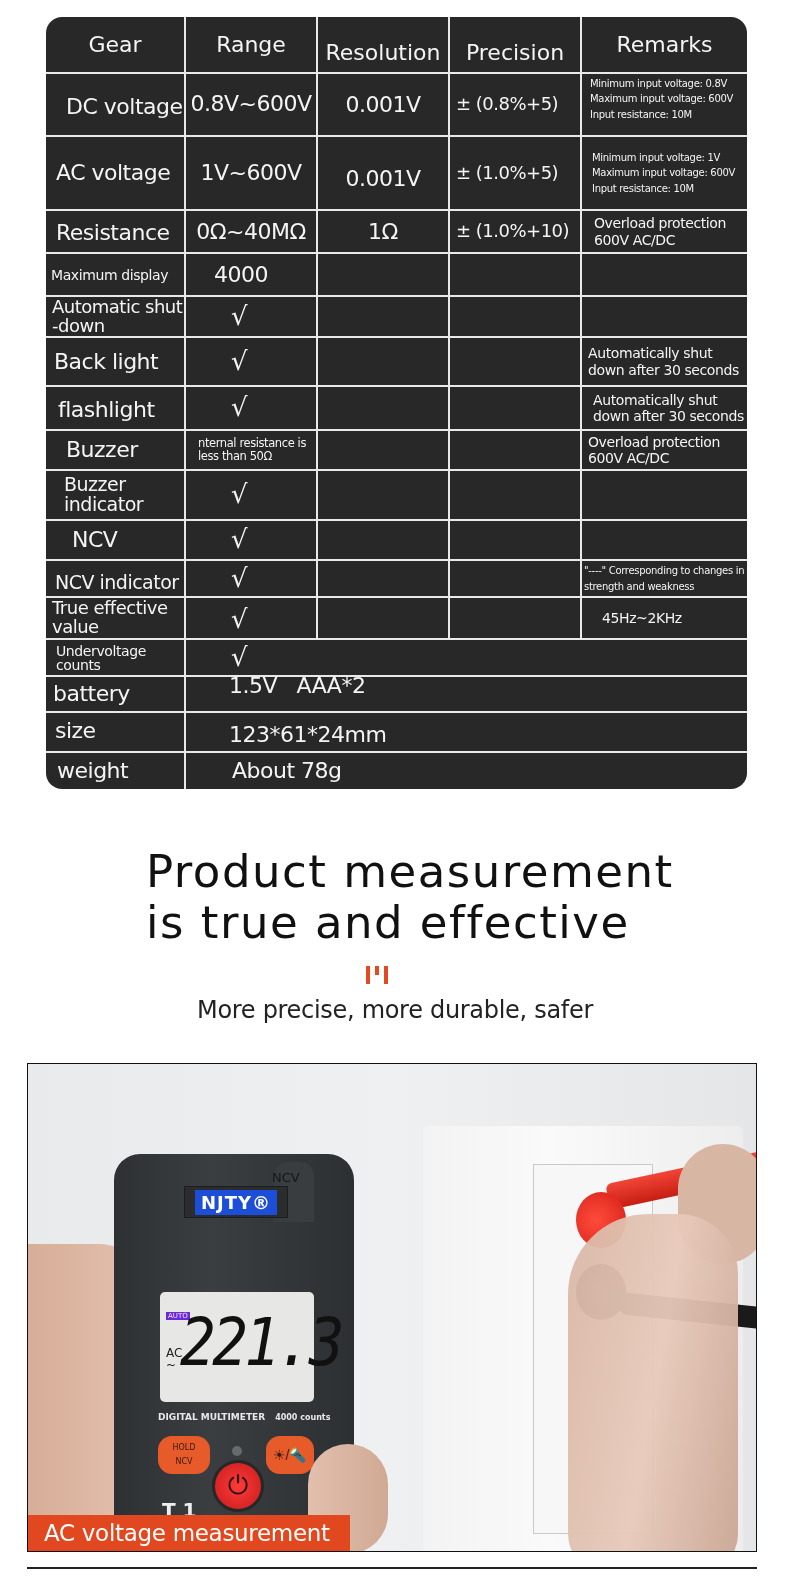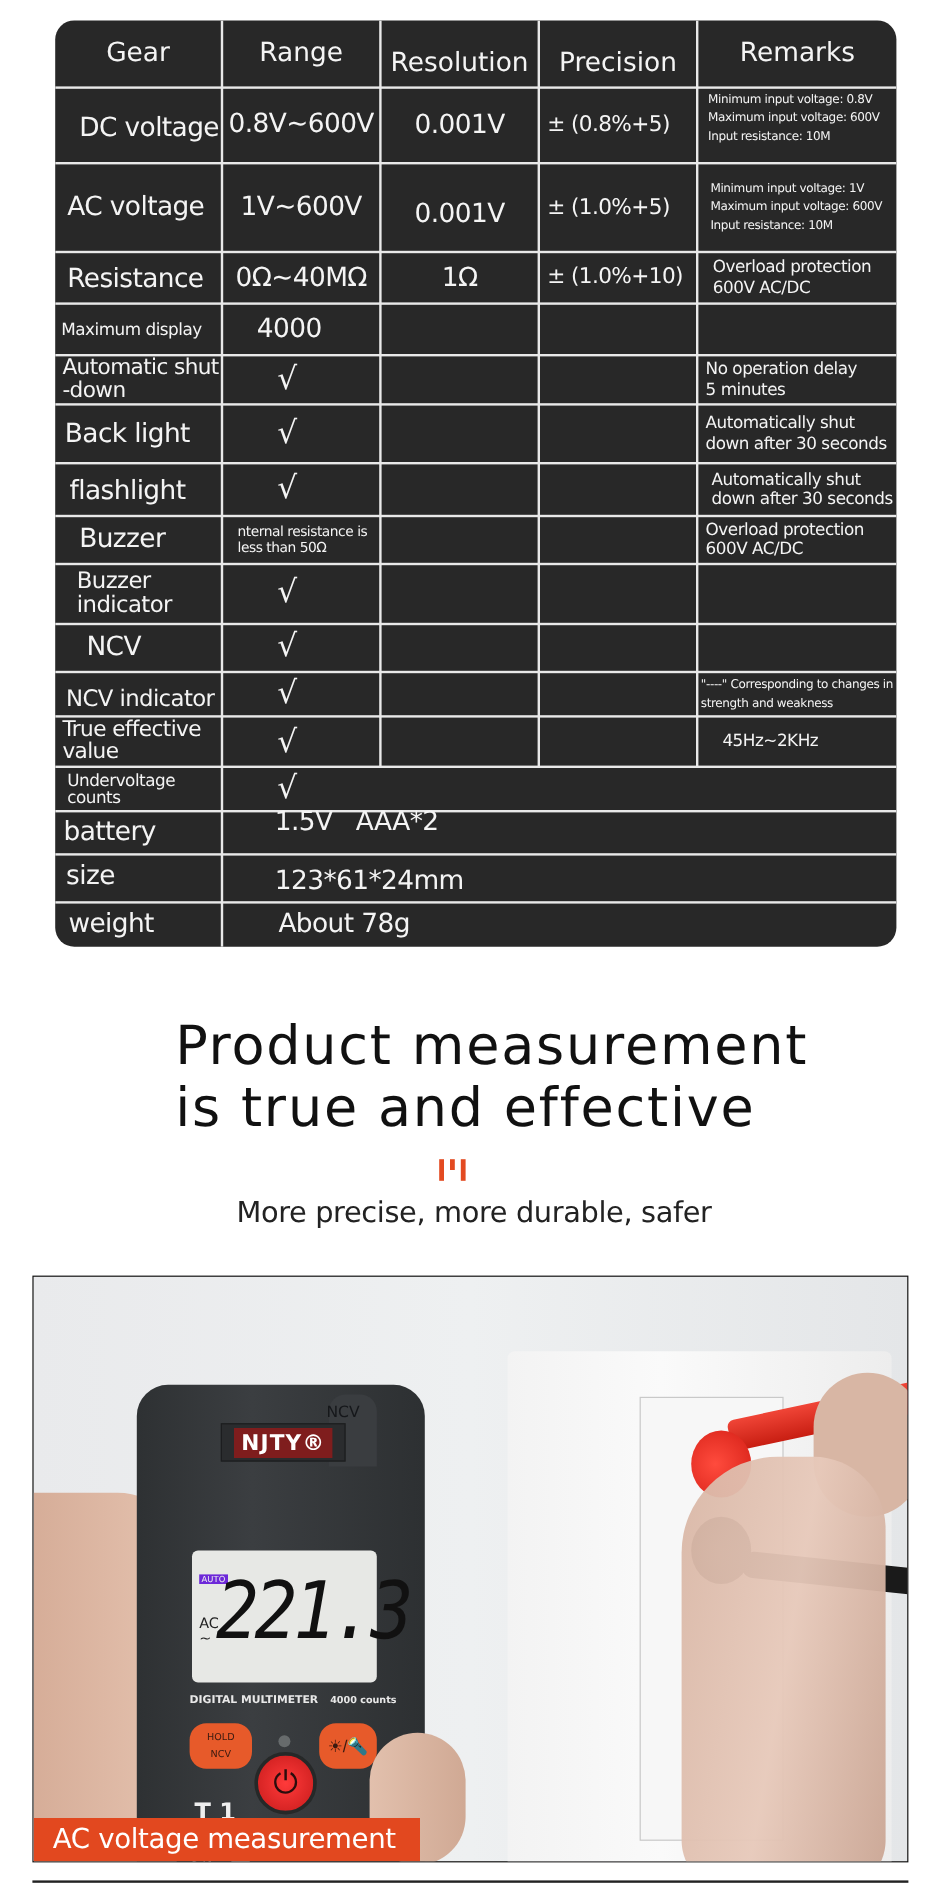--- a/index.html
+++ b/index.html
@@ -68,21 +68,21 @@
   .hand-left-thumb { position: absolute; left: 280px; top: 380px; width: 80px; height: 110px;
     background: linear-gradient(90deg, #e2c0ad, #d0a994); border-radius: 40px; }
 
   .meter { position: absolute; left: 86px; top: 90px; width: 240px; height: 420px;
     background: linear-gradient(90deg, #2e3133, #3b3e41 40%, #2d3032); border-radius: 26px 26px 18px 18px; }
   .meter-ncv-nub { position: absolute; left: 160px; top: 8px; width: 40px; height: 60px;
     background: #3a3d40; border-radius: 14px 14px 0 0; }
   .meter-ncv-label { position: absolute; left: 158px; top: 16px; font-size: 13px; color: #15171a; font-family: "DejaVu Sans", sans-serif; }
   .brand-plate { position: absolute; left: 70px; top: 32px; width: 104px; height: 32px; background: #2a2c2e;
     border: 1px solid #1c1d1f; display: flex; align-items: center; justify-content: center; }
-  .brand { background: #7f1d1d; color: #fff; font-weight: bold; font-size: 18px; padding: 2px 6px; letter-spacing: 1px; font-family: "DejaVu Sans", sans-serif; }
+  .brand { background: #1d4ed8; color: #fff; font-weight: bold; font-size: 18px; padding: 2px 6px; letter-spacing: 1px; font-family: "DejaVu Sans", sans-serif; }
   .lcd { position: absolute; left: 46px; top: 138px; width: 154px; height: 110px; background: #e7e8e5; border-radius: 5px; }
   .lcd-auto { position: absolute; left: 6px; top: 20px; background: #6d28d9; color: #eee; font-size: 7px; padding: 0 2px; font-family: "DejaVu Sans", sans-serif; }
   .lcd-ac { position: absolute; left: 6px; top: 55px; color: #222; font-size: 12px; line-height: 12px; font-family: "DejaVu Sans", sans-serif; }
   .lcd-value { position: absolute; left: 20px; top: 12px; font-family: "DejaVu Sans Mono", monospace; font-size: 66px; color: #111;
     letter-spacing: -4px; font-style: italic; transform: scaleX(0.9); transform-origin: left; }
   .meter-caption { position: absolute; left: 44px; top: 258px; font-size: 9px; font-weight: bold; color: #e8e8e8; font-family: "DejaVu Sans", sans-serif; }
   .meter-caption span { font-size: 8px; margin-left: 10px; }
   .btn-hold { position: absolute; left: 44px; top: 282px; width: 52px; height: 38px; background: #e75a2a; border-radius: 14px;
     color: #3a1a10; font-size: 8px; text-align: center; line-height: 14px; padding-top: 5px; font-family: "DejaVu Sans", sans-serif; }
   .btn-light { position: absolute; left: 152px; top: 282px; width: 48px; height: 38px; background: #e75a2a; border-radius: 14px;
@@ -155,22 +155,20 @@
   <div class="cell mid" style="left:410px;top:194px;width:124px;height:41px">±  (1.0%+10)</div>
   <div class="cell small" style="left:548px;top:194px;width:153px;height:41px">Overload protection
  600V AC/DC</div>
 
   <div class="cell small" style="left:5px;top:237px;width:133px;height:43px">Maximum display</div>
   <div class="cell big" style="left:168px;top:237px;width:100px;height:41px">4000</div>
 
   <div class="cell mid" style="left:6px;top:280px;width:132px;height:39px">Automatic shut
 -down</div>
   <div class="cell check" style="left:185px;top:280px;width:60px;height:39px">√</div>
-  <div class="cell small" style="left:542px;top:280px;width:159px;height:39px">No operation delay
- 5 minutes</div>
 
   <div class="cell big" style="left:8px;top:321px;width:130px;height:47px">Back light</div>
   <div class="cell check" style="left:185px;top:321px;width:60px;height:47px">√</div>
   <div class="cell small" style="left:542px;top:321px;width:159px;height:47px">Automatically shut
 down after 30 seconds</div>
 
   <div class="cell big" style="left:12px;top:372px;width:126px;height:42px">flashlight</div>
   <div class="cell check" style="left:185px;top:370px;width:60px;height:42px">√</div>
   <div class="cell small" style="left:547px;top:370px;width:154px;height:42px">Automatically shut
 down after 30 seconds</div>

